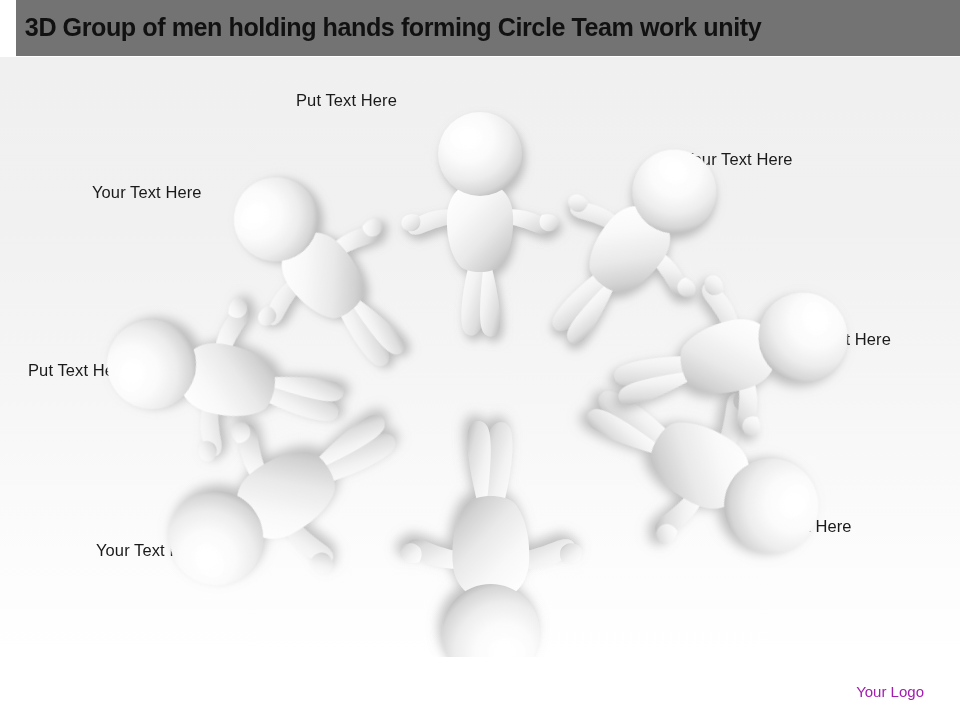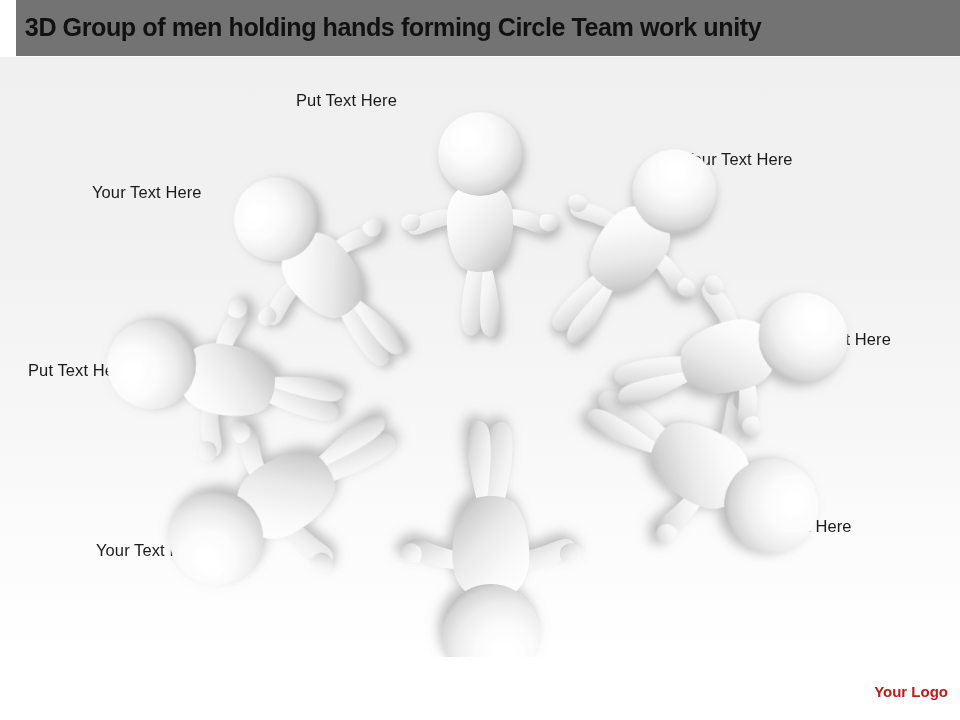--- a/index.html
+++ b/index.html
@@ -64,25 +64,25 @@
     font-size: 16.5px;
     font-weight: normal;
     color: #1a1a1a;
     white-space: nowrap;
     letter-spacing: 0.1px;
     line-height: 1;
   }
   
   #footer-logo {
     position: absolute;
-    right: 12px;
+    right: 36px;
     bottom: 20px;
     font-size: 15px;
-    color: #b91c1c;
-    font-weight: bold;
+    color: #a21caf;
+    font-weight: normal;
     white-space: nowrap;
   }
   
   .figure {
     position: absolute;
     transform-origin: 50% 50%;
   }
   .figure svg { display: block; overflow: visible; }
 </style>
 </head>

